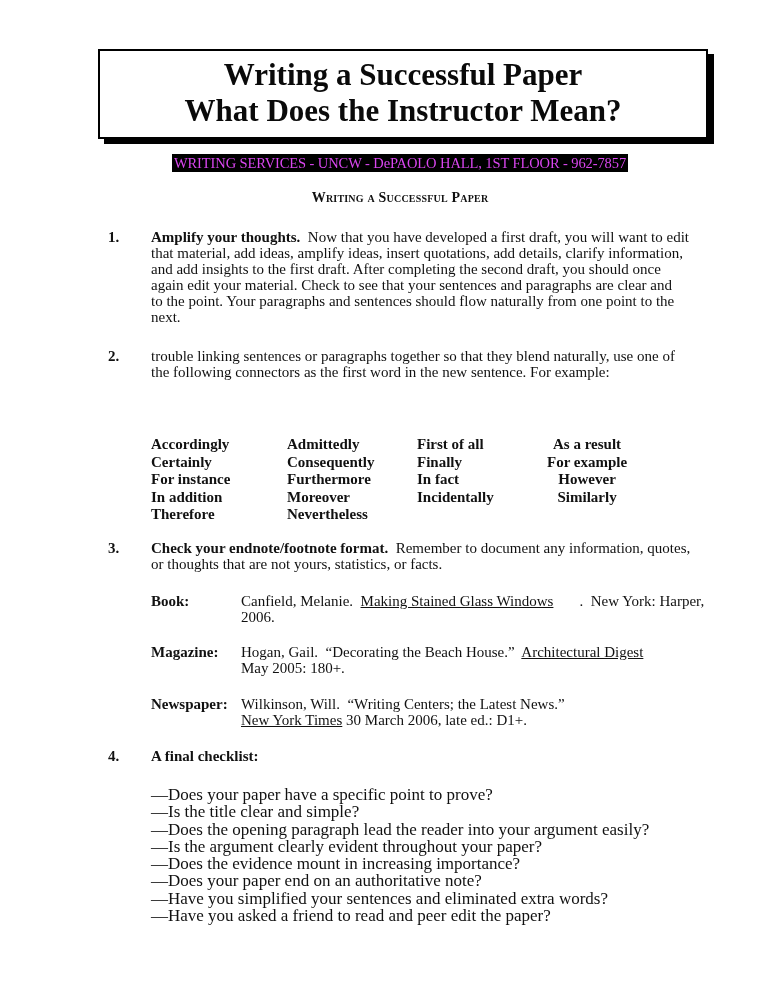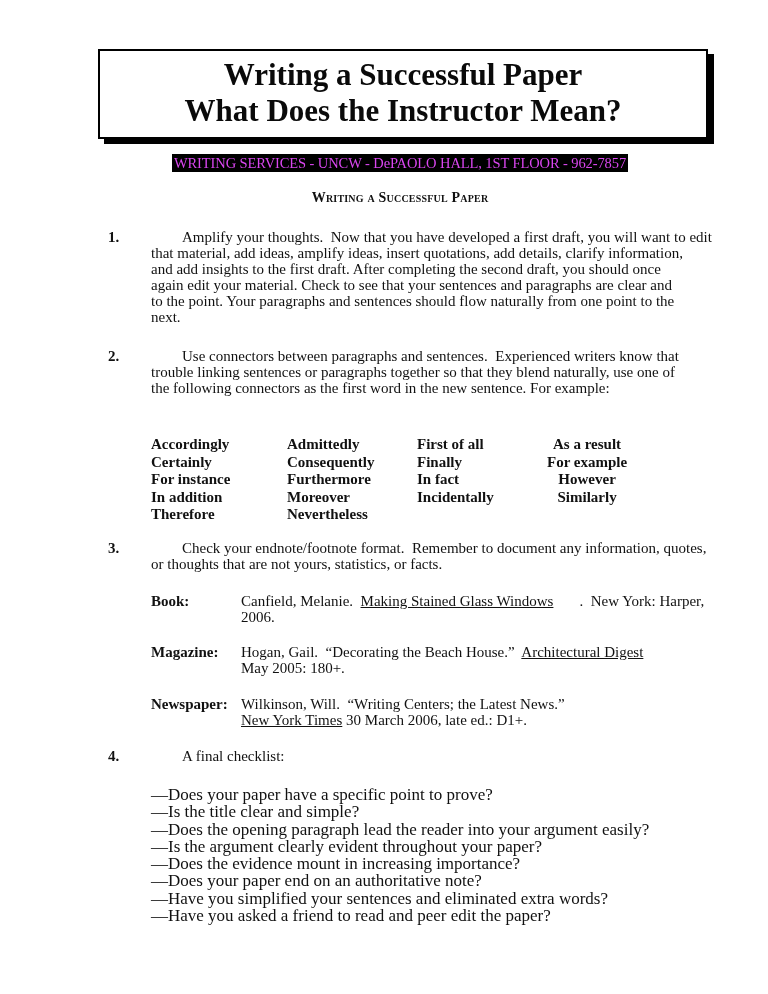--- a/index.html
+++ b/index.html
@@ -90,22 +90,21 @@
     }
     .item-body {
       position: absolute;
       left: 43px;
       top: 0;
       width: 560px;
       font-size: 15px;
       line-height: 16px;
     }
     .lead {
-      font-weight: normal;
-      margin-left: 31px;
+      font-weight: bold;
     }
     .para-line {
       display: block;
       white-space: nowrap;
     }
 
     
     .connectors {
       position: absolute;
       left: 135px;
@@ -182,21 +181,20 @@
       <span class="para-line">and add insights to the first draft.  After completing the second draft, you should once</span>
       <span class="para-line">again edit your material.  Check to see that your sentences and paragraphs are clear and</span>
       <span class="para-line">to the point.  Your paragraphs and sentences should flow naturally from one point to the</span>
       <span class="para-line">next.</span>
     </div>
   </div>
 
   <div class="item" style="top:348px;">
     <span class="item-num">2.</span>
     <div class="item-body">
-      <span class="para-line"><span class="lead">Use connectors between paragraphs and sentences.</span>&nbsp; <span>Experienced writers know that</span></span>
       <span class="para-line">trouble linking sentences or paragraphs together so that they blend naturally, use one of</span>
       <span class="para-line">the following connectors as the first word in the new sentence.  For example:</span>
     </div>
   </div>
 
   <div class="connectors">
     <div class="conn-col" style="left:0;">
       <span>Accordingly</span>
       <span>Certainly</span>
       <span>For instance</span>

